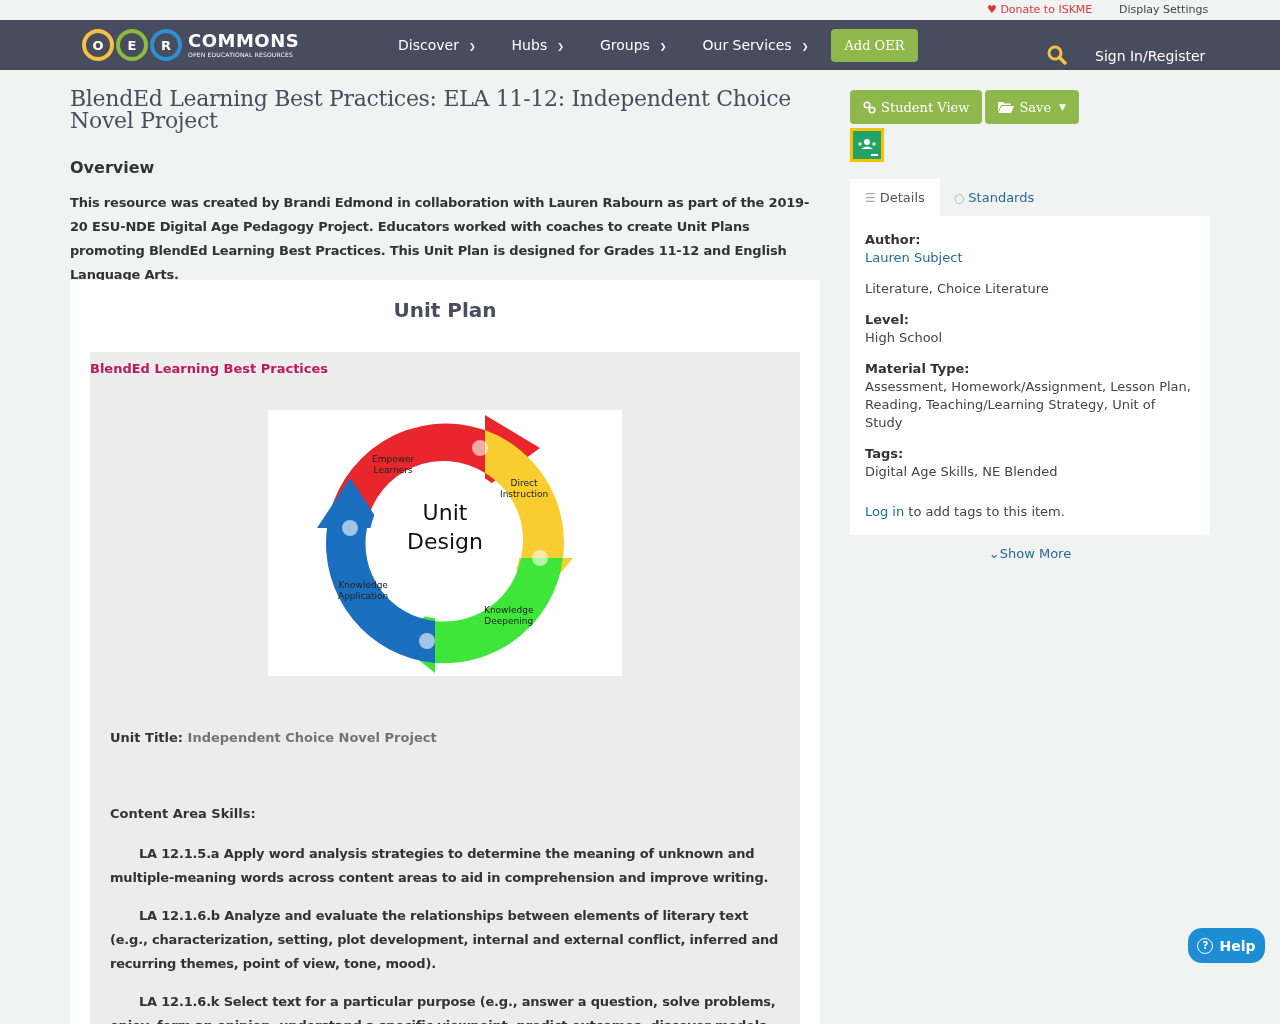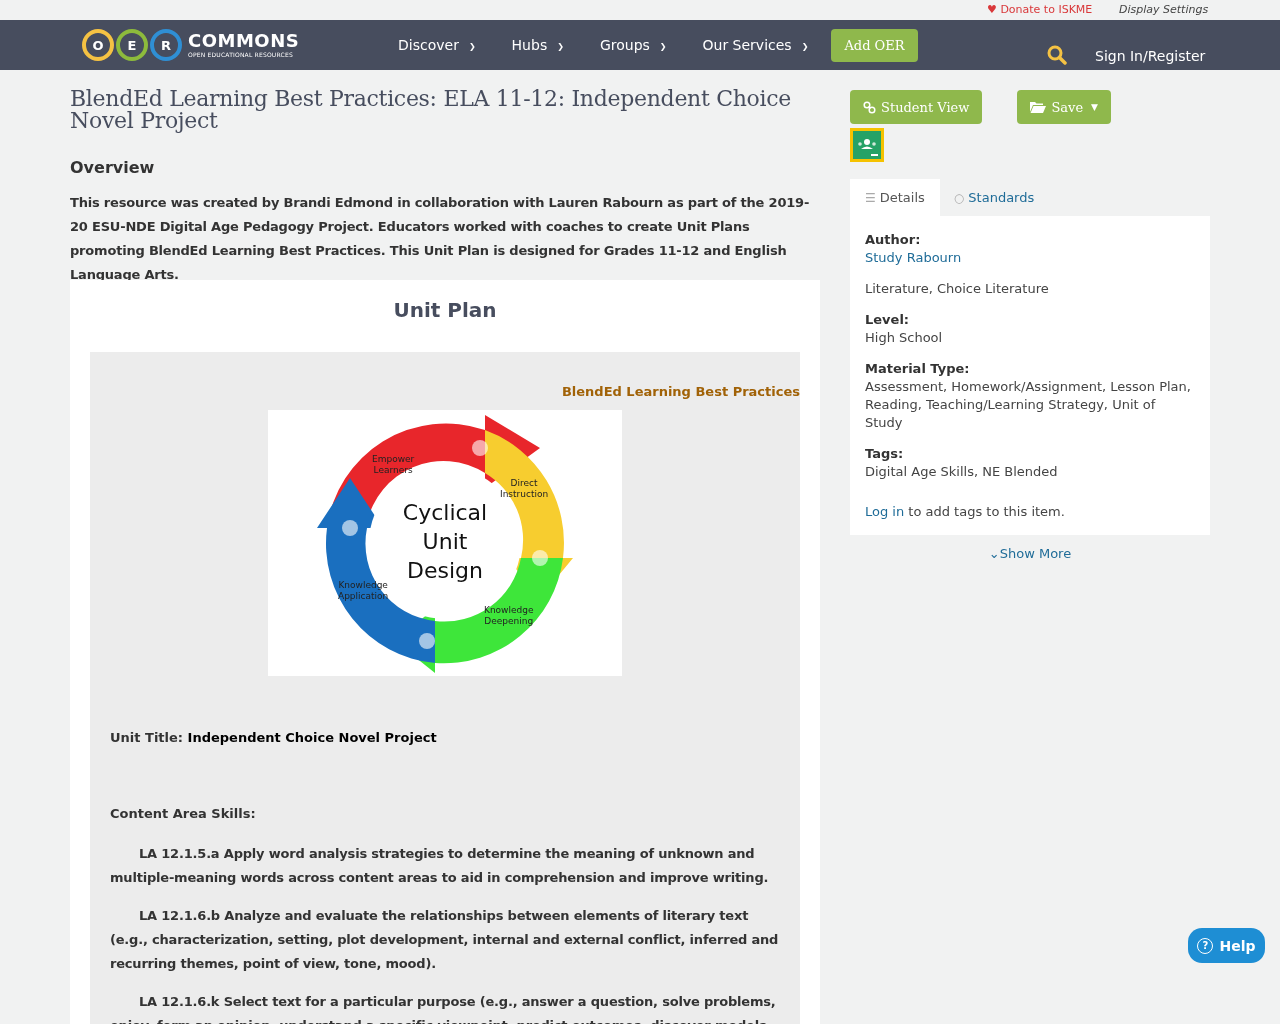--- a/index.html
+++ b/index.html
@@ -16,21 +16,21 @@
     .utility-bar {
       height: 20px;
       background: #f1f2f2;
       position: relative;
       font-size: 11px;
     }
     .utility-bar .donate {
       position: absolute; left: 987px; top: 3px; color: #d9383a;
     }
     .utility-bar .display {
-      position: absolute; left: 1119px; top: 3px; color: #444; font-style: italic;
+      position: absolute; left: 1119px; top: 3px; color: #444;
     }
 
     
     .navbar {
       height: 50px;
       background: #474d5e;
       position: relative;
     }
     .logo {
       position: absolute; left: 82px; top: 5px; height: 40px;
@@ -95,44 +95,44 @@
     }
     .unit-card .card-title {
       text-align: center; font-weight: bold; font-size: 20px; color: #474d5e;
       margin-top: 18px;
     }
     .unit-inner {
       position: absolute; left: 20px; top: 72px; width: 710px; height: 700px;
       background: #ececec;
     }
     .inner-heading {
-      text-align: right; font-weight: bold; font-size: 13px; color: #a16207;
-      margin-top: 32px;
+      text-align: left; font-weight: bold; font-size: 13px; color: #be185d;
+      margin-top: 9px;
     }
     .diagram {
       position: absolute; left: 178px; top: 58px; width: 354px; height: 266px;
       background: #fff;
     }
     .unit-title-row {
       position: absolute; left: 20px; top: 378px; font-size: 13px; font-weight: bold; color: #333;
     }
-    .unit-title-row .link { color: #000000; }
+    .unit-title-row .link { color: #737373; }
     .skills-label {
       position: absolute; left: 20px; top: 454px; font-size: 13px; font-weight: bold; color: #333;
     }
     .skills {
       position: absolute; left: 20px; top: 490px; width: 670px;
       font-size: 13px; font-weight: bold; color: #333; line-height: 24px;
       letter-spacing: -0.2px;
     }
     .skills p { text-indent: 29px; margin-bottom: 14px; }
 
     
     .side { position: absolute; left: 850px; top: 90px; width: 360px; }
-    .btn-row { display: flex; gap: 32px; }
+    .btn-row { display: flex; }
     .btn {
       height: 34px; background: #8fb84c; color: #fff; border-radius: 4px;
       font-family: "DejaVu Serif", serif; font-size: 13px;
       display: flex; align-items: center; padding: 0 13px; margin-right: 3px;
     }
     .btn svg { margin-right: 5px; }
     .btn .caret { margin-left: 8px; font-size: 9px; }
     .classroom {
       margin-top: 4px; width: 34px; height: 34px; border: 3px solid #f5c200;
       background: #25a266; position: relative;
@@ -245,21 +245,20 @@
 
             <path d="M -10 120 A 120 120 0 0 1 -118 -15 L -128 -15 L -95 -65 L -62 -15 L -78 -15 A 78 78 0 0 0 -10 78 Z" fill="#1a6fbf"></path>
             <circle cx="0" cy="0" r="76" fill="#fff"></circle>
             <circle cx="35" cy="-95" r="8" fill="#fff" opacity="0.6"></circle>
             <circle cx="95" cy="15" r="8" fill="#fff" opacity="0.6"></circle>
             <circle cx="-18" cy="98" r="8" fill="#fff" opacity="0.6"></circle>
             <circle cx="-95" cy="-15" r="8" fill="#fff" opacity="0.6"></circle>
           </g>
         </svg>
         <div style="position:absolute;left:0;top:88px;width:354px;text-align:center;font-size:22px;line-height:29px;color:#111;font-family:'DejaVu Sans',sans-serif;">
-          <div>Cyclical</div>
           <div>Unit</div>
           <div>Design</div>
         </div>
         <div style="position:absolute;left:104px;top:44px;font-size:9px;line-height:11px;color:#222;text-align:center;">
           <div>Empower</div>
           <div>Learners</div>
         </div>
         <div style="position:absolute;left:232px;top:68px;font-size:9px;line-height:11px;color:#222;text-align:center;">
           <div>Direct</div>
           <div>Instruction</div>
@@ -327,21 +326,21 @@
     </a>
     <a class="tab inactive">
       <span class="ico">○</span>
       <span>Standards</span>
     </a>
   </div>
 
   <div class="details-panel">
     <div class="field">
       <div class="lbl">Author:</div>
-      <a class="val link">Study Rabourn</a>
+      <a class="val link">Lauren Subject</a>
     </div>
     <div class="field">
       <div class="val">Literature, Choice Literature</div>
     </div>
     <div class="field">
       <div class="lbl">Level:</div>
       <div class="val">High School</div>
     </div>
     <div class="field">
       <div class="lbl">Material Type:</div>

